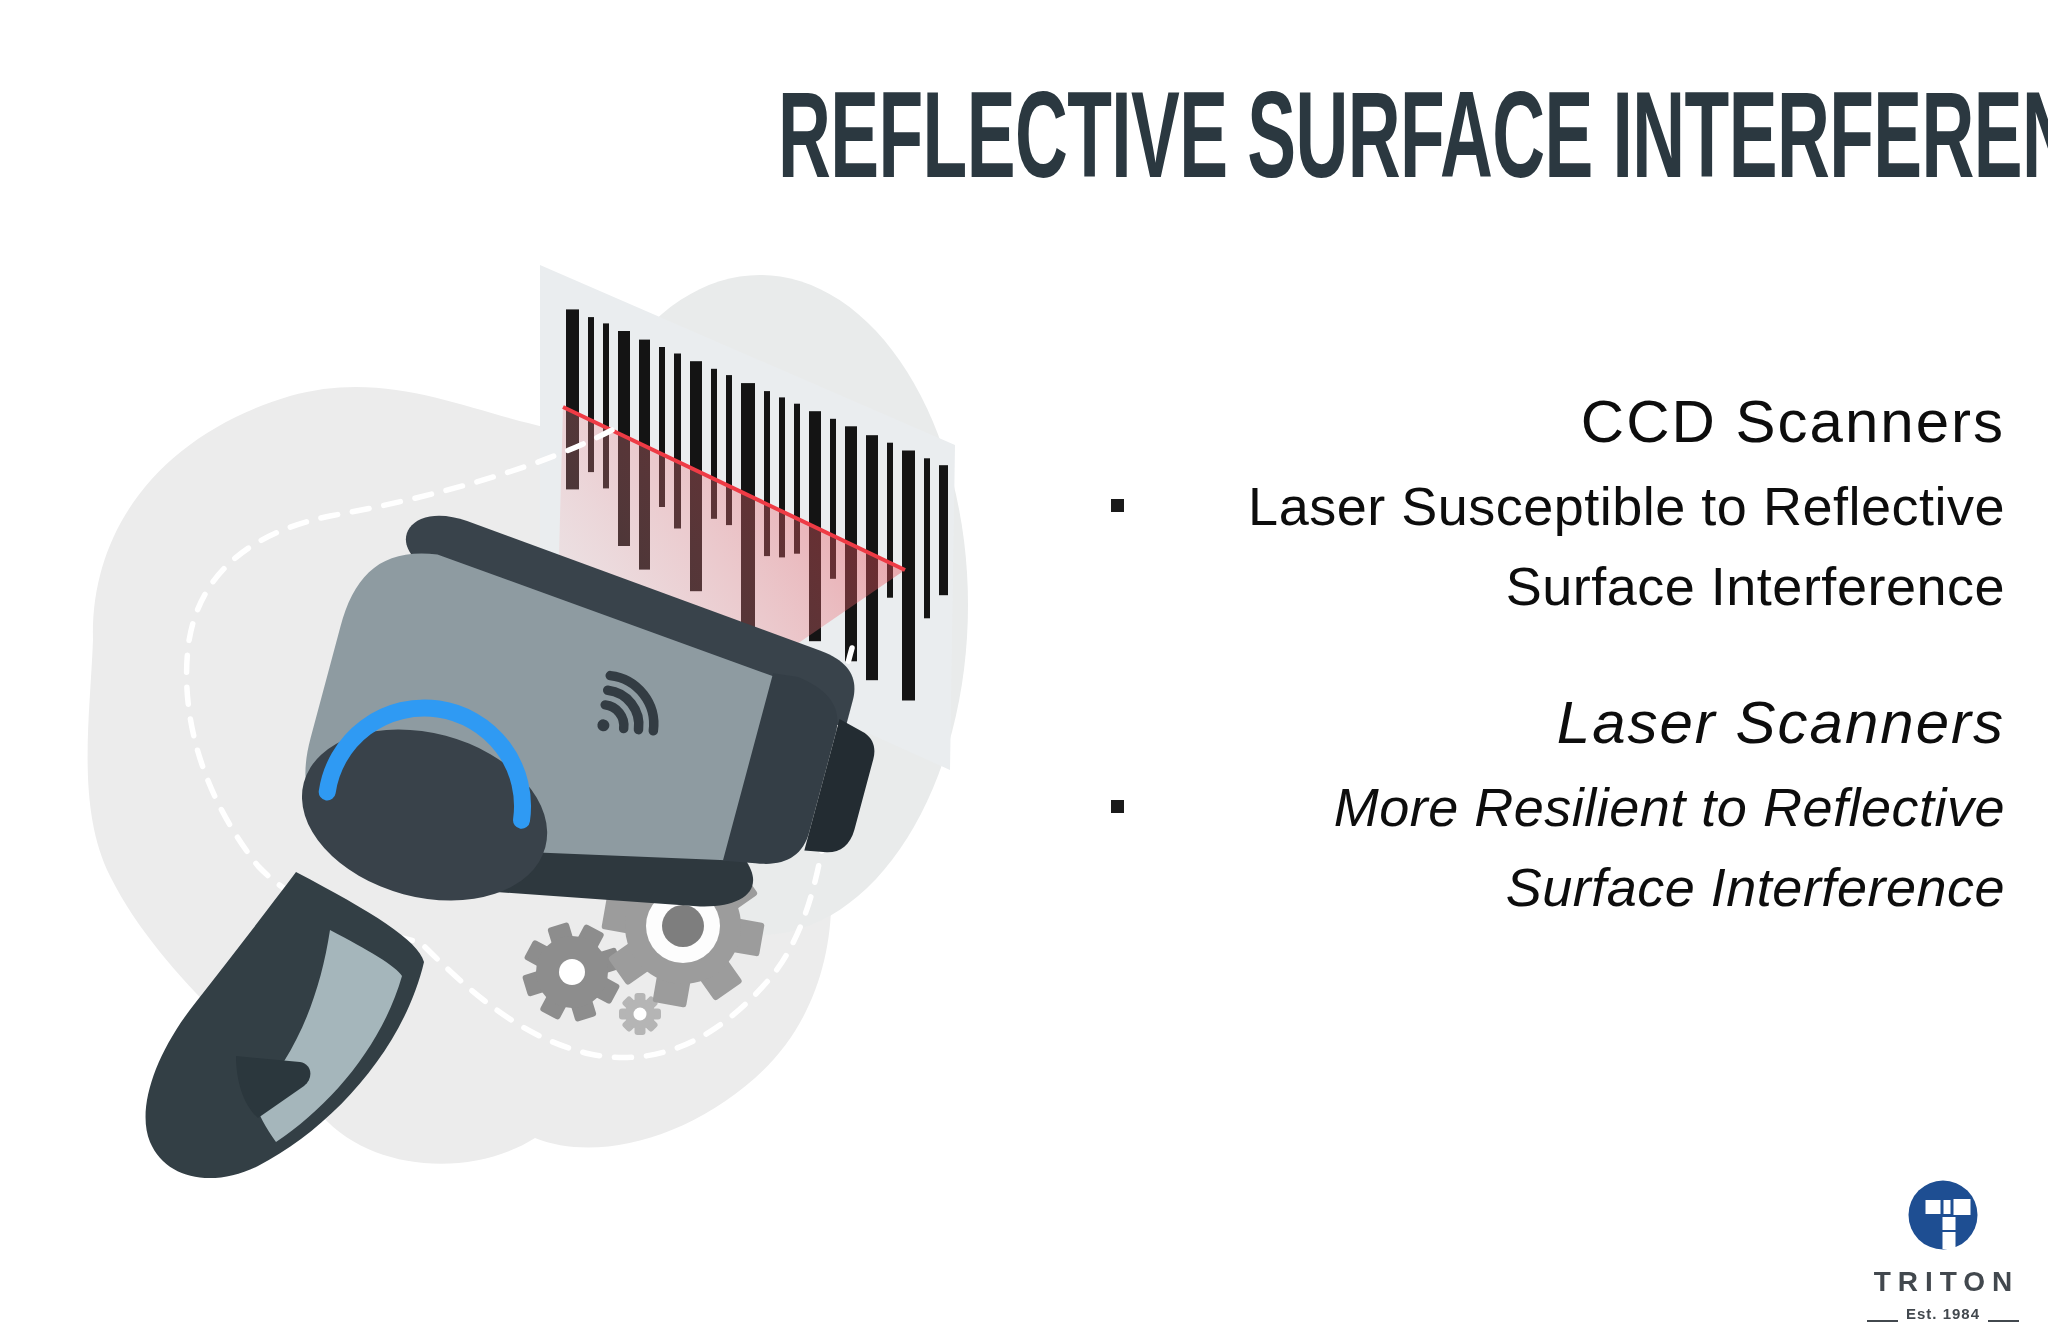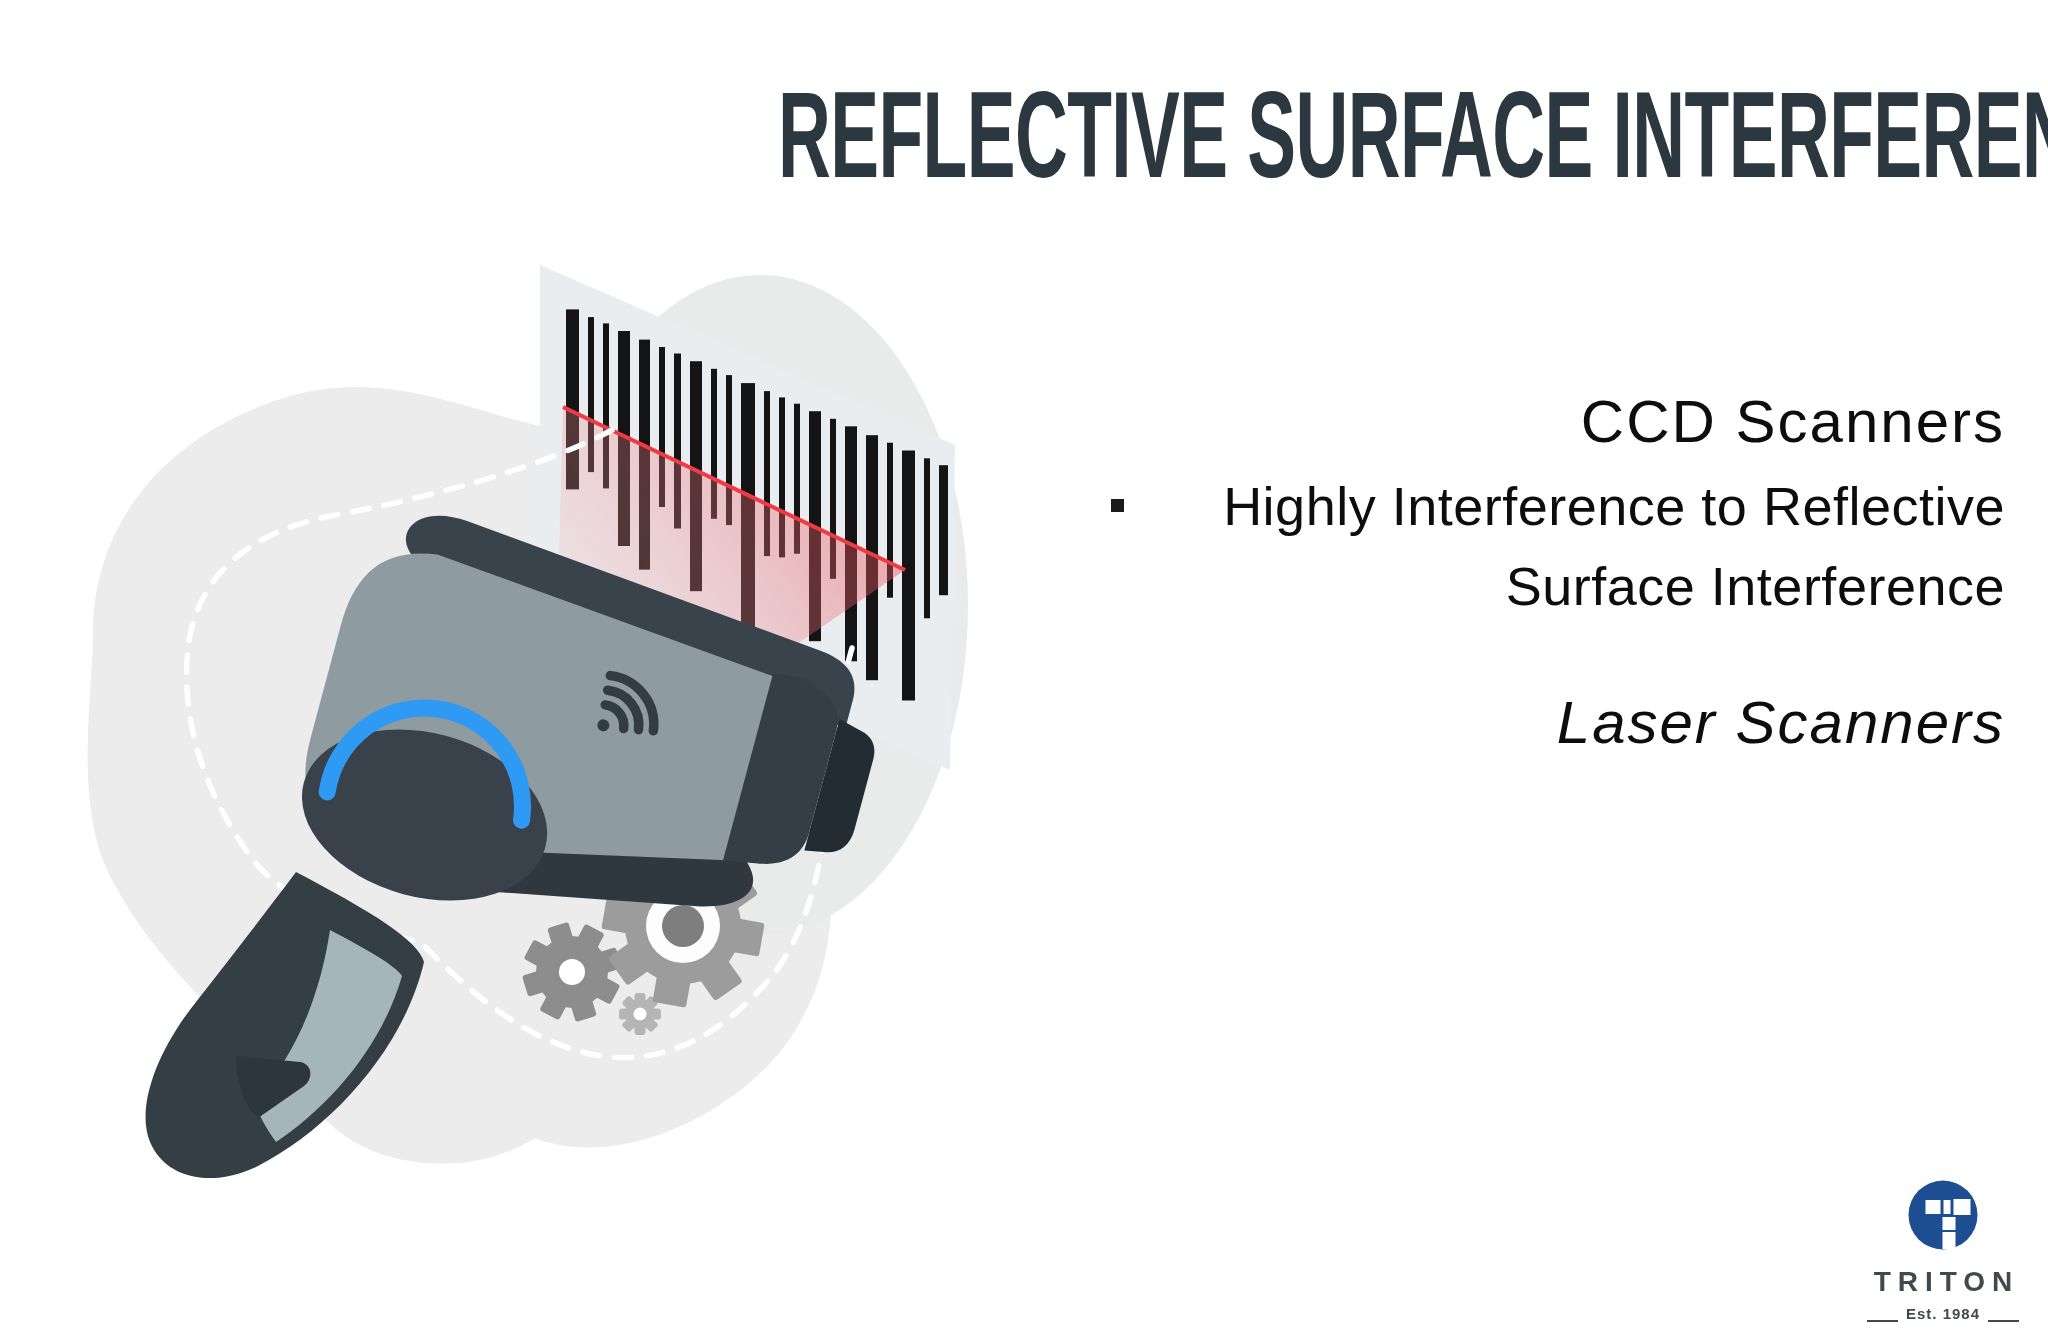--- a/index.html
+++ b/index.html
@@ -232,26 +232,32 @@
   </svg>
 
   <div class="title">REFLECTIVE SURFACE INTERFERENCE</div>
 
   <div class="copy">
     <div class="sec">
       <div class="sec-heading">CCD Scanners</div>
       <div class="bullets">
         <div class="bullet">
           <span class="marker"></span>
-          <span class="btext">Highly Interference to Reflective Surface Interference</span>
+          <span class="btext">Laser Susceptible to Reflective Surface Interference</span>
         </div>
       </div>
     </div>
     <div class="sec">
       <div class="sec-heading">Laser Scanners</div>
+      <div class="bullets">
+        <div class="bullet">
+          <span class="marker"></span>
+          <span class="btext">More Resilient to Reflective Surface Interference</span>
+        </div>
+      </div>
     </div>
   </div>
 
   <div class="logo">
     <svg class="logo-mark" viewBox="0 0 70 70" aria-hidden="true">
       <circle cx="35" cy="35" r="34.5" fill="#1e4e92"></circle>
       <g fill="#ffffff">
         <rect x="17.5" y="20" width="15" height="14"></rect>
         <rect x="35.5" y="20" width="7" height="14"></rect>
         <rect x="45.5" y="19" width="17" height="16"></rect>

